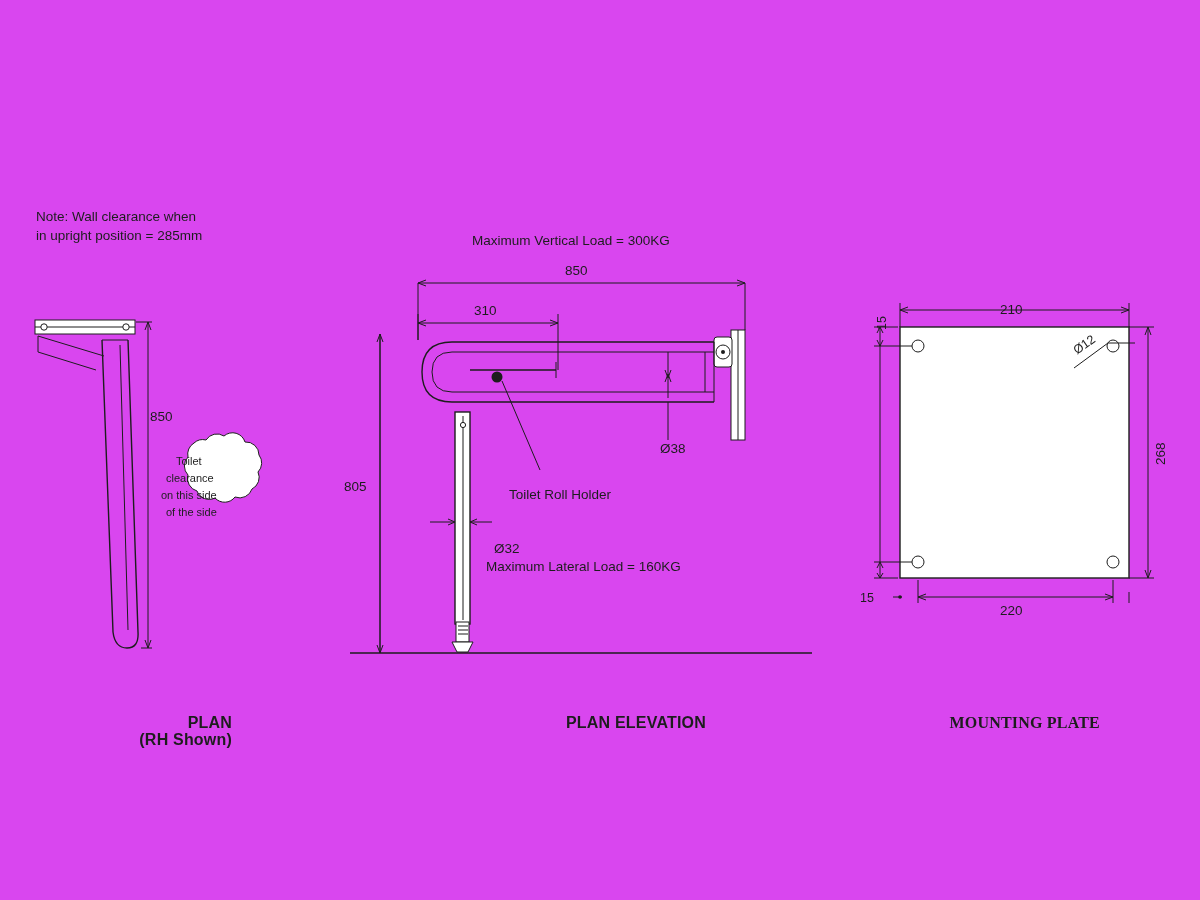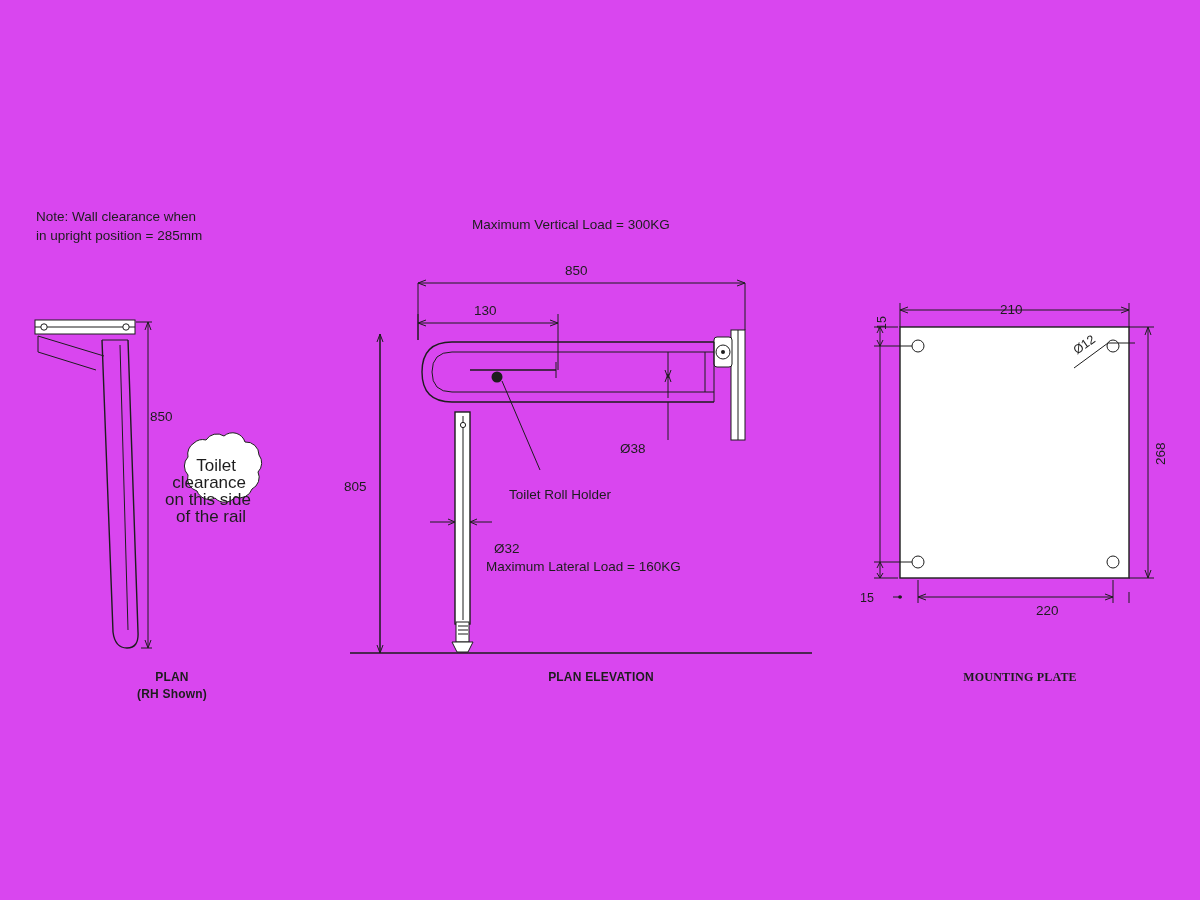--- a/index.html
+++ b/index.html
@@ -21,28 +21,29 @@
   .lbl {
     position: absolute;
     font-size: 13.5px;
     color: #1d1d1d;
     white-space: pre;
     line-height: 1.35;
   }
   .lbl.small { font-size: 12.5px; }
   .lbl.title {
     font-weight: bold;
-    font-size: 12px;
+    font-size: 16px;
     letter-spacing: .2px;
-    text-align: center;
+    text-align: right;
+    margin-top: 43px;
   }
   .bubble-text {
     position: absolute;
-    text-align: right;
-    font-size: 17px;
+    text-align: left;
+    font-size: 11px;
     line-height: 1.25;
     color: #1d1d1d;
     white-space: pre;
   }
   svg { position: absolute; left: 0; top: 0; }
   .ln { stroke: #1d1d1d; fill: none; }
   .thin { stroke-width: 1; }
   .med { stroke-width: 1.4; }
   .fillw { fill: #ffffff; }
   .dot { fill: #1d1d1d; }
@@ -202,35 +203,35 @@
     </g>
   </svg>
 
   <div class="lbl" style="left:36px; top:208px;">Note: Wall clearance when</div>
   <div class="lbl" style="left:36px; top:227px;">in upright position = 285mm</div>
 
   <div class="lbl" style="left:150px; top:408px;">850</div>
   <div class="bubble-text" style="left:176px; top:455px; width:60px;">Toilet</div>
   <div class="bubble-text" style="left:166px; top:472px; width:80px;">clearance</div>
   <div class="bubble-text" style="left:161px; top:489px; width:90px;">on this side</div>
-  <div class="bubble-text" style="left:166px; top:506px; width:80px;">of the rail</div>
+  <div class="bubble-text" style="left:166px; top:506px; width:80px;">of the side</div>
   <div class="lbl title" style="left:112px; top:669px; width:120px;">PLAN</div>
   <div class="lbl title" style="left:112px; top:686px; width:120px;">(RH Shown)</div>
 
-  <div class="lbl" style="left:472px; top:216px;">Maximum Vertical Load = 300KG</div>
+  <div class="lbl" style="left:472px; top:232px;">Maximum Vertical Load = 300KG</div>
   <div class="lbl" style="left:565px; top:262px;">850</div>
-  <div class="lbl" style="left:474px; top:302px;">130</div>
+  <div class="lbl" style="left:474px; top:302px;">310</div>
   <div class="lbl" style="left:344px; top:478px;">805</div>
-  <div class="lbl" style="left:620px; top:440px;text-align:center;">Ø38</div>
+  <div class="lbl" style="left:660px; top:440px;text-align:center;">Ø38</div>
   <div class="lbl" style="left:494px; top:514px;margin-top:26px;">Ø32</div>
   <div class="lbl" style="left:509px; top:473px;margin-top:13px;">Toilet Roll Holder</div>
   <div class="lbl" style="left:486px; top:558px;">Maximum Lateral Load = 160KG</div>
   <div class="lbl title" style="left:496px; top:669px; width:210px;">PLAN ELEVATION</div>
 
   <div class="lbl" style="left:1000px; top:301px;">210</div>
   <div class="lbl" style="left:1152px; top:465px; transform:rotate(-90deg); transform-origin:0 0;">268</div>
-  <div class="lbl" style="left:1000px; top:602px;margin-left:36px;">220</div>
+  <div class="lbl" style="left:1000px; top:602px;">220</div>
   <div class="lbl small" style="left:874px; top:330px; transform:rotate(-90deg); transform-origin:0 0;">15</div>
   <div class="lbl small" style="left:860px; top:590px;">15</div>
   <div class="lbl small" style="left:1070px; top:345px; transform:rotate(-35deg); transform-origin:0 0;">Ø12</div>
   <div class="lbl title" style="left:940px; top:669px; width:160px;font-family:Liberation Serif, serif;">MOUNTING PLATE</div>
 
 </div>
 
 </body></html>

